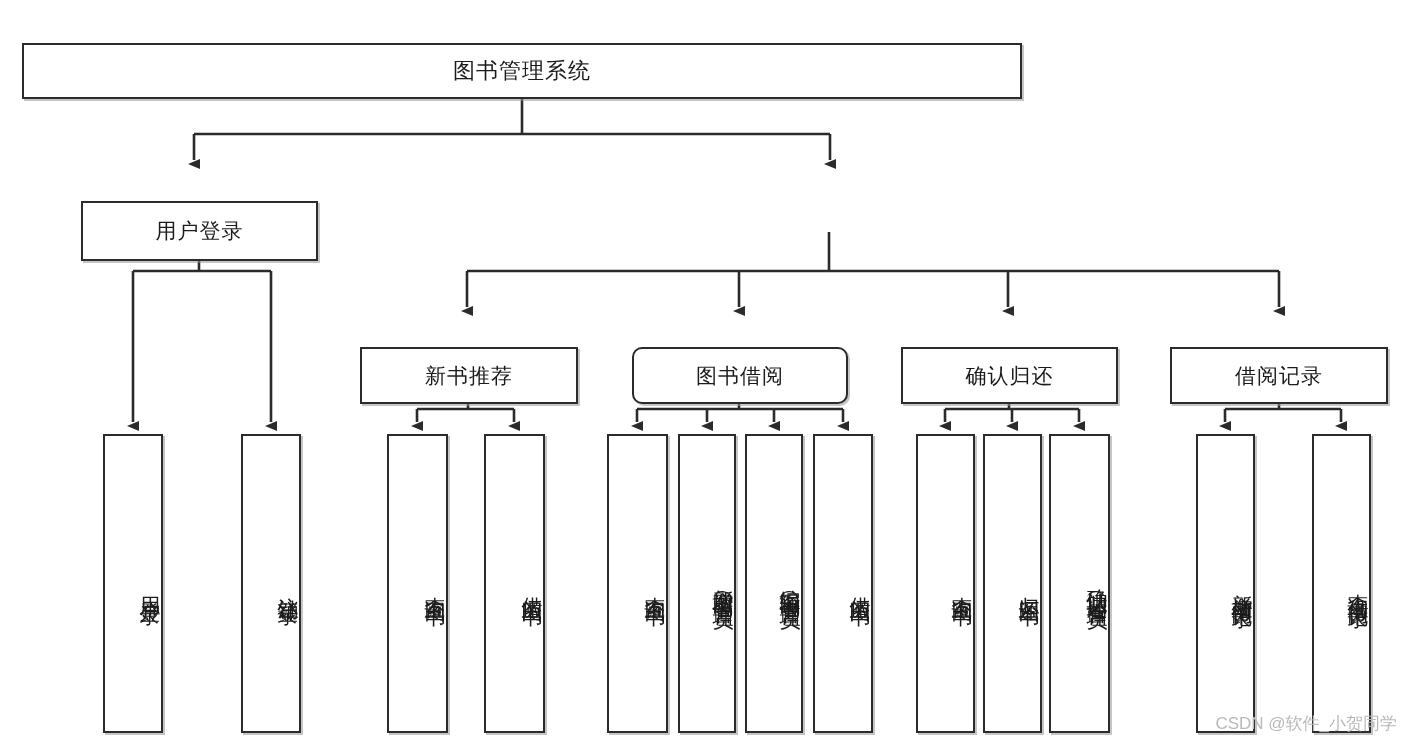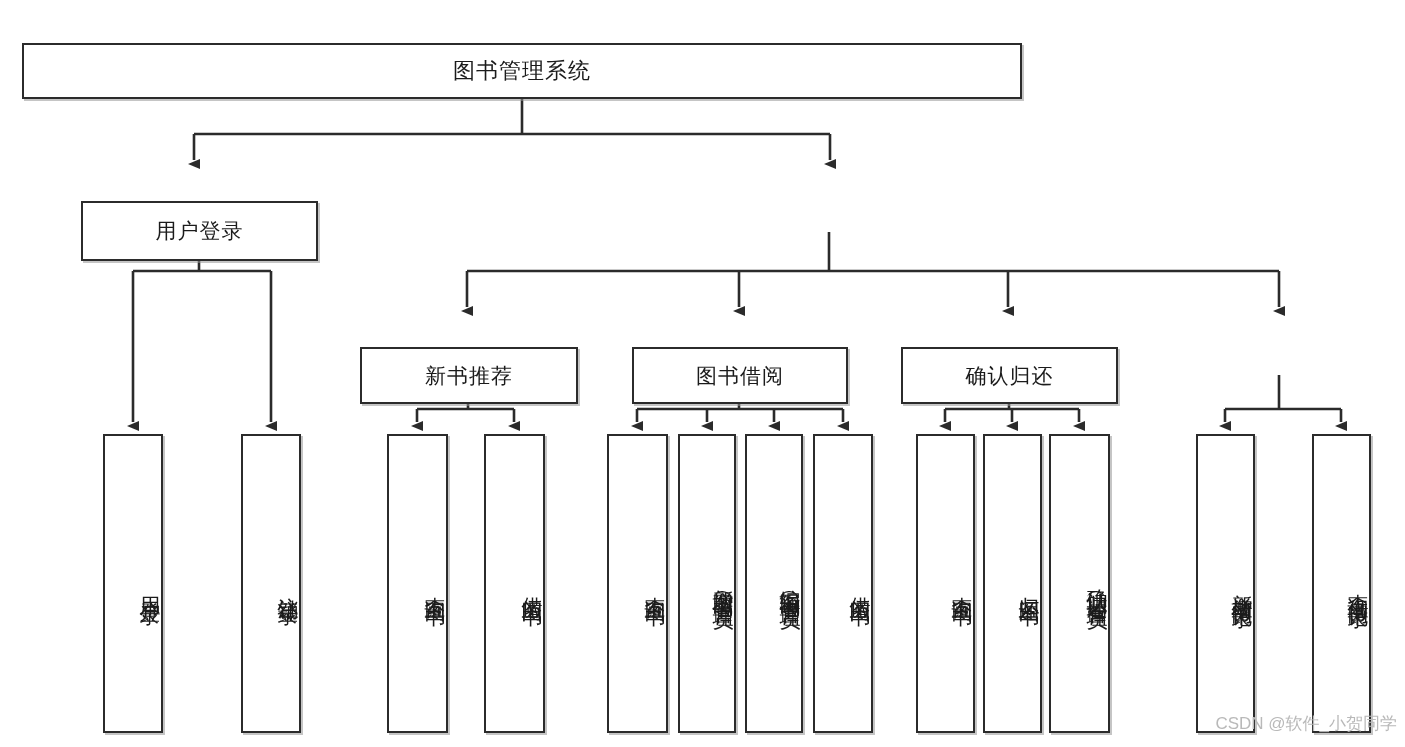--- a/index.html
+++ b/index.html
@@ -120,22 +120,23 @@
       <path d="M1225,409 L1225,422" marker-end="url(#arrow)"></path>
       <path d="M1341,409 L1341,422" marker-end="url(#arrow)"></path>
     </g>
   </svg>
 
   <div class="node horiz root" style="left: 22px; top: 14px; width: 1000px; height: 56px;">图书管理系统</div>
 
   <div class="node horiz" style="left: 81px; top: 172px; width: 237px; height: 60px;">用户登录</div>
 
   <div class="node horiz" style="left: 360px; top: 318px; width: 218px; height: 57px;">新书推荐</div>
-  <div class="node horiz" style="left: 632px; top: 318px; width: 216px; height: 57px;">图书借阅</div>
+  <div class="node horiz" style="left: 632px; top: 318px; width: 216px; height: 57px; border-radius: 10px;">图书借阅</div>
   <div class="node horiz" style="left: 901px; top: 318px; width: 217px; height: 57px;">确认归还</div>
+  <div class="node horiz" style="left: 1170px; top: 318px; width: 218px; height: 57px;">借阅记录</div>
 
   <div class="node vert" style="left: 103px; top: 434px; width: 60px; height: 299px;">用户登录</div>
   <div class="node vert" style="left: 241px; top: 434px; width: 60px; height: 299px;">注销登录</div>
   <div class="node vert" style="left: 387px; top: 434px; width: 61px; height: 299px;">查询图书</div>
   <div class="node vert" style="left: 484px; top: 434px; width: 61px; height: 299px;">借阅图书</div>
   <div class="node vert" style="left: 607px; top: 434px; width: 61px; height: 299px;">查询图书</div>
   <div class="node vert top-align" style="left: 678px; top: 434px; width: 58px; height: 299px;">新增图书（管理员）</div>
   <div class="node vert top-align" style="left: 745px; top: 434px; width: 58px; height: 299px;">编辑图书（管理员）</div>
   <div class="node vert" style="left: 813px; top: 434px; width: 60px; height: 299px;">借阅图书</div>
   <div class="node vert" style="left: 916px; top: 434px; width: 59px; height: 299px;">查询图书</div>

